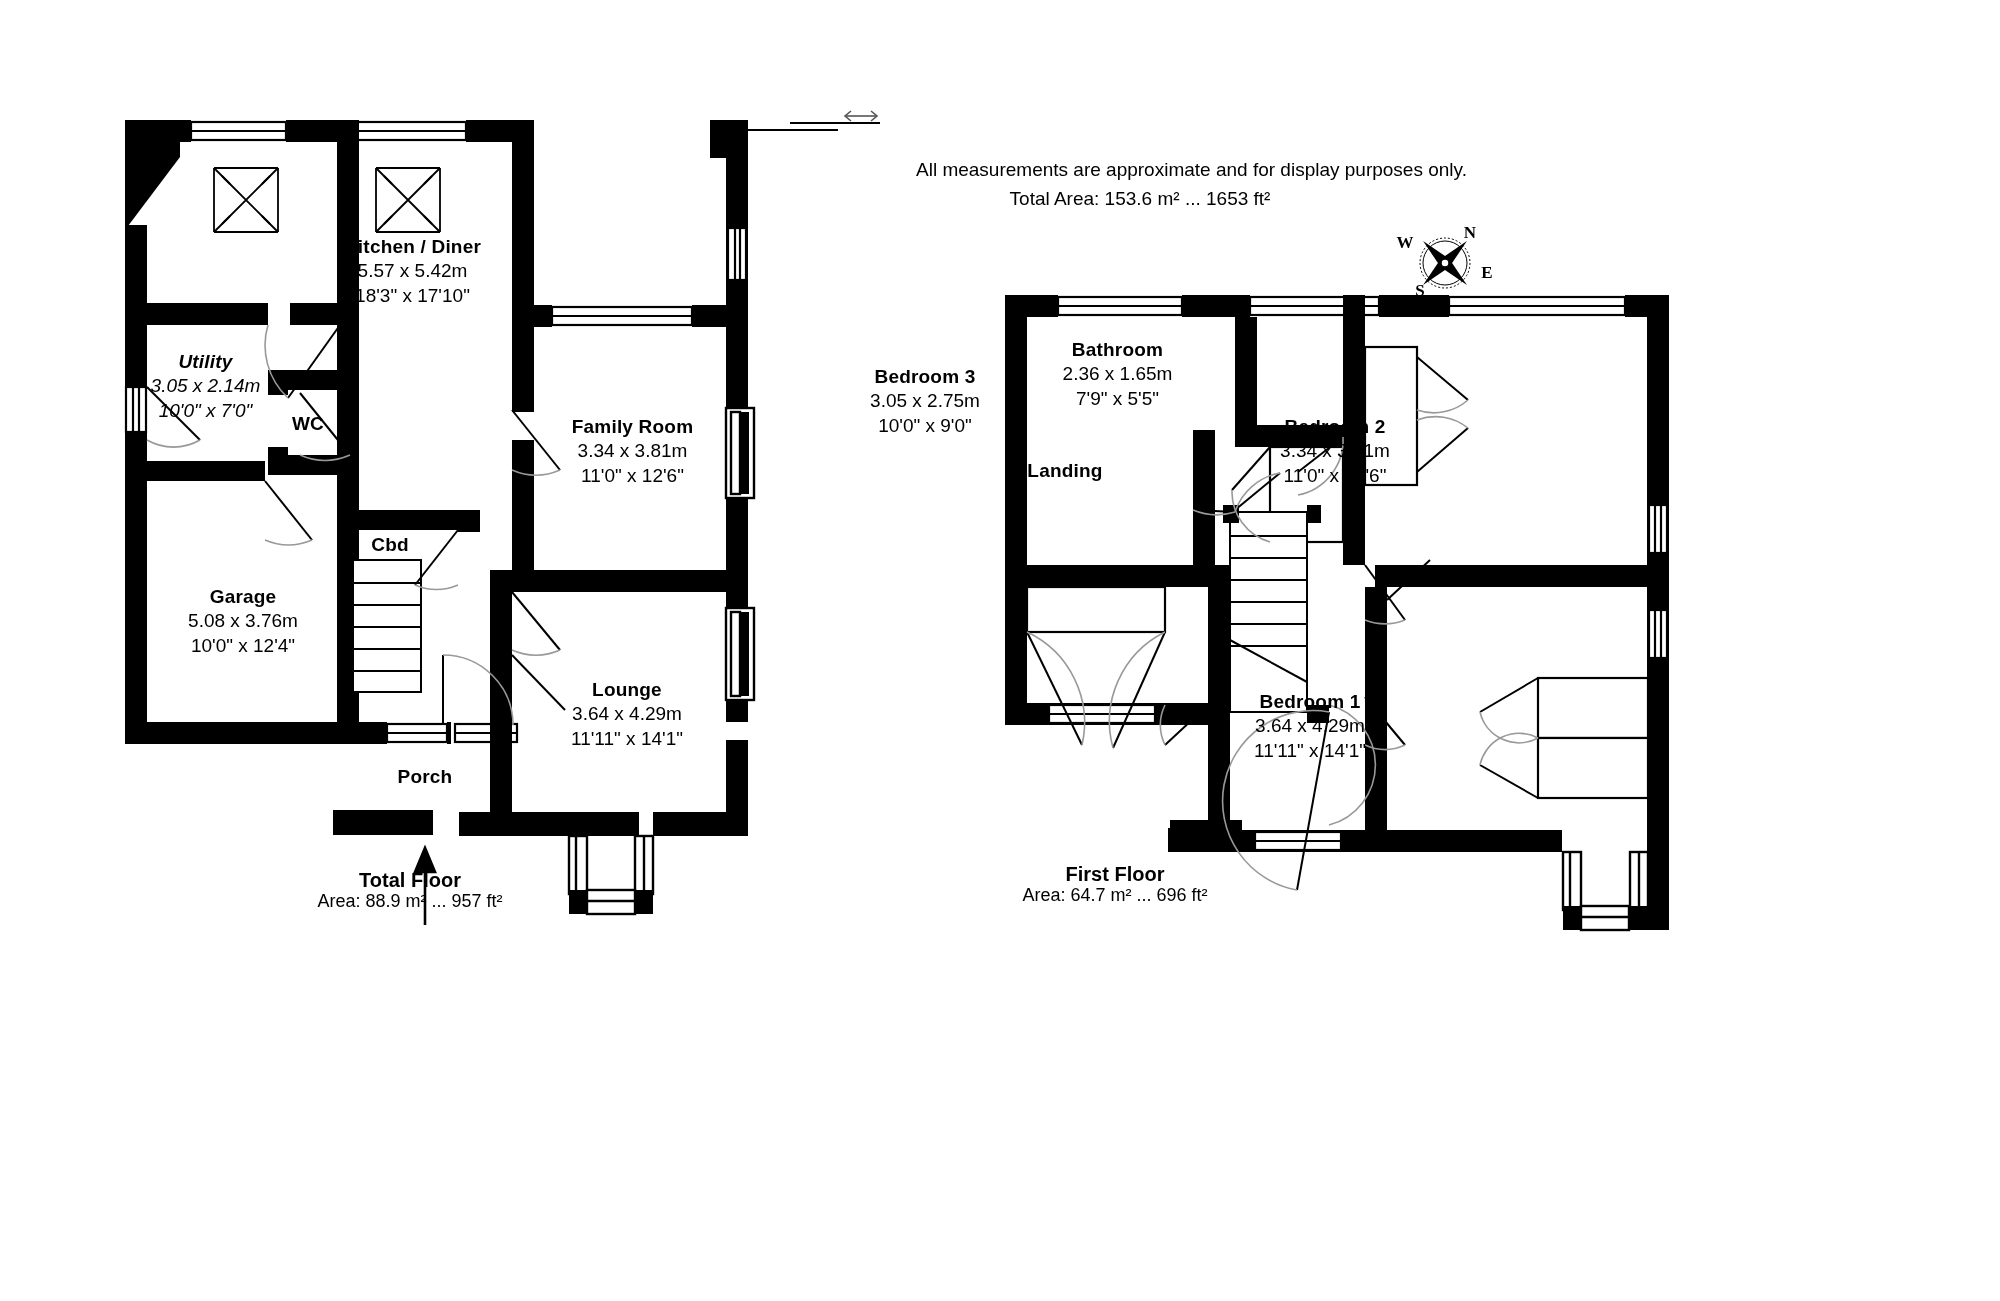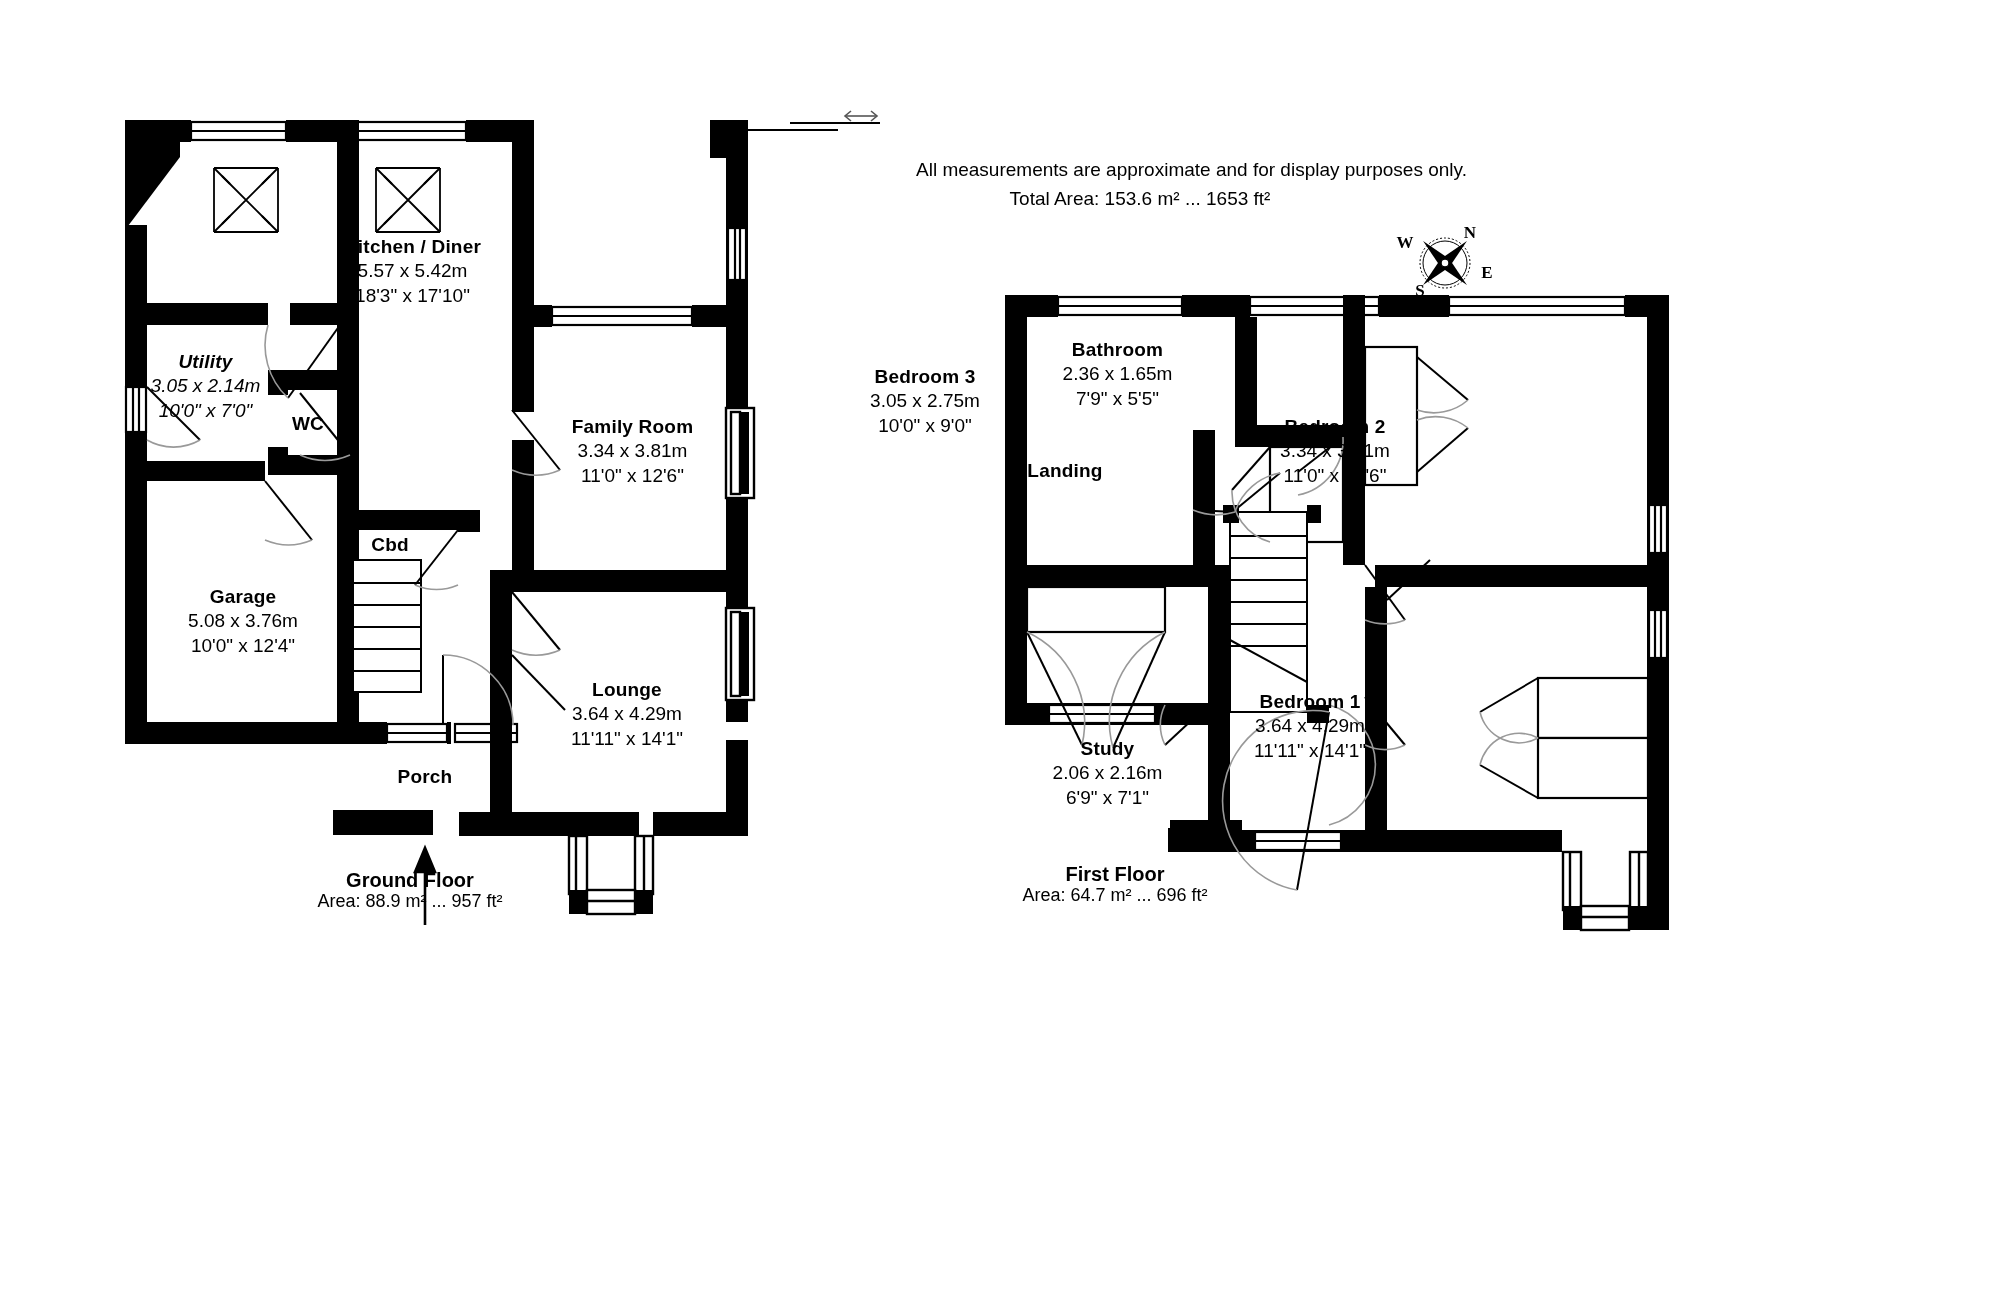--- a/index.html
+++ b/index.html
@@ -412,21 +412,21 @@
   </div>
 
   <div class="lbl" style="left:522px;top:678px;width:210px;">
     <div class="rname">Lounge</div>
     <div class="rdim">3.64 x 4.29m</div>
     <div class="rdim">11'11" x 14'1"</div>
   </div>
 
   <div class="lbl rname" style="left:365px;top:765px;width:120px;">Porch</div>
 
-  <div class="lbl floorname" style="left:300px;top:868px;width:220px;">Ground Floor</div>
+  <div class="lbl floorname" style="left:300px;top:868px;width:220px;">Total Floor</div>
   <div class="lbl floorarea" style="left:290px;top:890px;width:240px;">Area: 88.9 m² ... 957 ft²</div>
 
   <div class="lbl" style="left:815px;top:365px;width:220px;">
     <div class="rname">Bedroom 3</div>
     <div class="rdim">3.05 x 2.75m</div>
     <div class="rdim">10'0" x 9'0"</div>
   </div>
 
   <div class="lbl" style="left:1015px;top:338px;width:205px;">
     <div class="rname">Bathroom</div>
@@ -436,25 +436,20 @@
 
   <div class="lbl" style="left:1225px;top:415px;width:220px;">
     <div class="rname">Bedroom 2</div>
     <div class="rdim">3.34 x 3.81m</div>
     <div class="rdim">11'0" x 12'6"</div>
   </div>
 
   <div class="lbl rname" style="left:1000px;top:459px;width:130px;">Landing</div>
 
 
-  <div class="lbl" style="left:1005px;top:737px;width:205px;">
-    <div class="rname">Study</div>
-    <div class="rdim">2.06 x 2.16m</div>
-    <div class="rdim">6'9" x 7'1"</div>
-  </div>
 
   <div class="lbl" style="left:1200px;top:690px;width:220px;">
     <div class="rname">Bedroom 1</div>
     <div class="rdim">3.64 x 4.29m</div>
     <div class="rdim">11'11" x 14'1"</div>
   </div>
 
   <div class="lbl floorname" style="left:1005px;top:862px;width:220px;">First Floor</div>
   <div class="lbl floorarea" style="left:995px;top:884px;width:240px;">Area: 64.7 m² ... 696 ft²</div>
 

